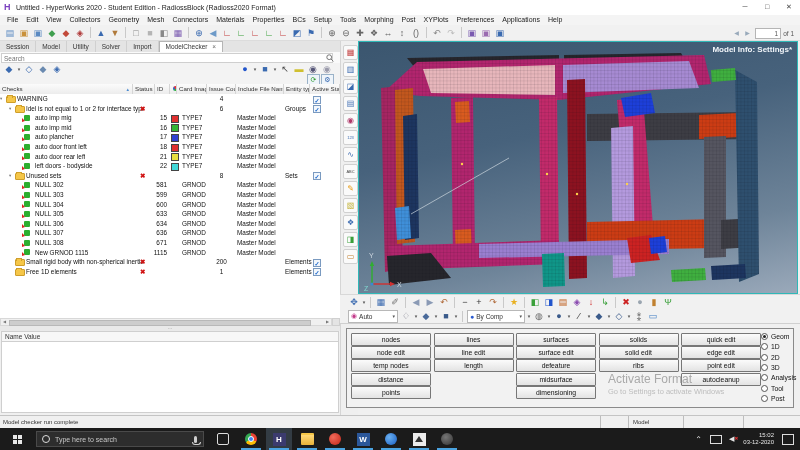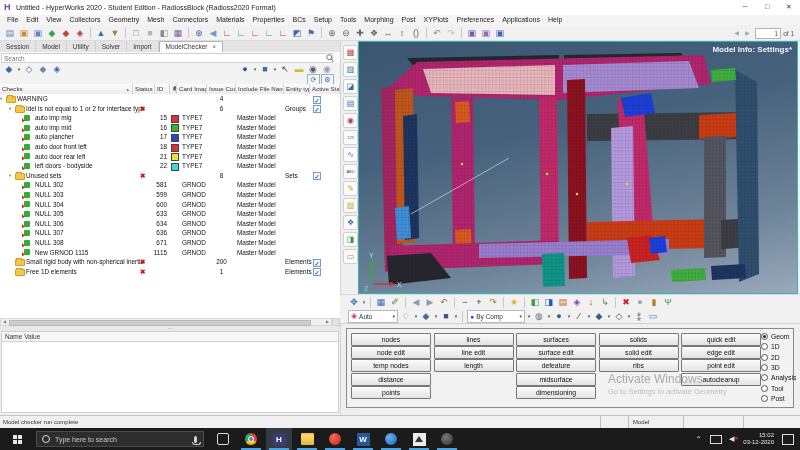--- a/index.html
+++ b/index.html
@@ -601,22 +601,22 @@
       </div>
       <div class="radio-row" style="top: 54.5px;">
         <span class="rdot"></span>
         <span>Tool</span>
       </div>
       <div class="radio-row" style="top: 64.8px;">
         <span class="rdot"></span>
         <span>Post</span>
       </div>
     </div>
-  <div class="abs watermark1">Activate Windows</div>
-  <div class="abs watermark2">Go to Settings to activate Geometry</div>
+  <div class="abs watermark1">Activate Format</div>
+  <div class="abs watermark2">Go to Settings to activate Windows</div>
 
   <div class="abs statusbar">
     <span class="abs" style="left:3px;top:0;line-height:13px;">Model checker run complete</span>
     <span class="scell" style="left:600px;width:28px;"></span>
     <span class="scell" style="left:628px;width:55px;">Model</span>
     <span class="scell" style="left:683px;width:60px;"></span>
     <span class="scell" style="left:743px;width:57px;"></span>
   </div>
 
   <div class="abs taskbar"></div>

